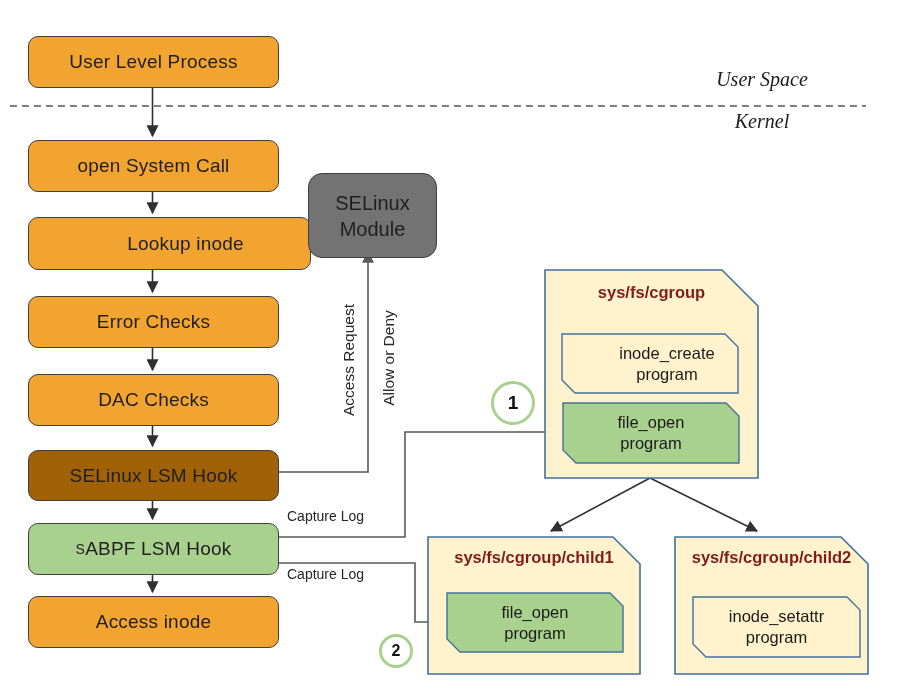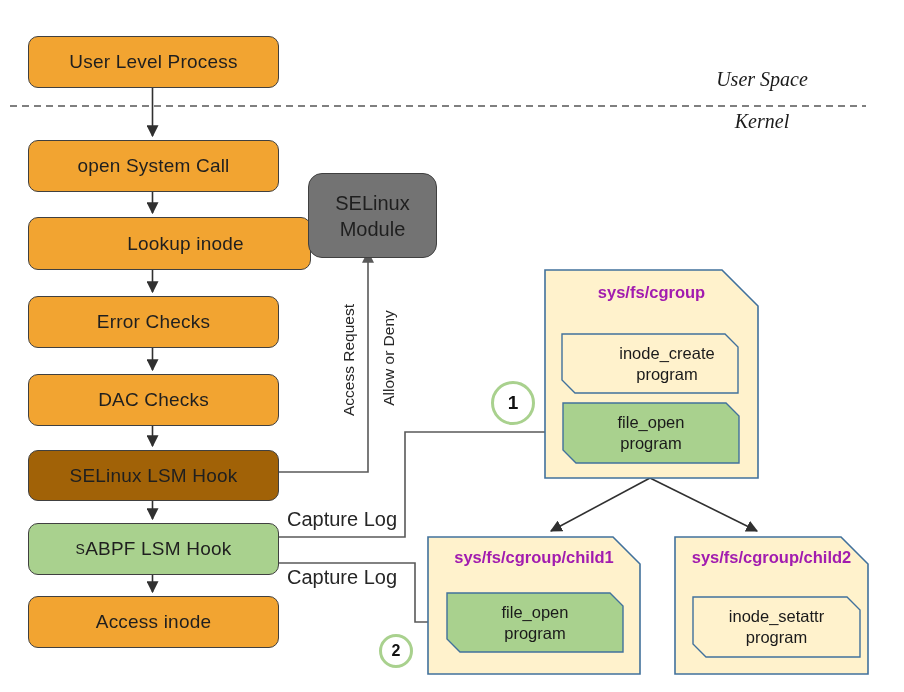--- a/index.html
+++ b/index.html
@@ -27,32 +27,32 @@
     background:#737373;border:1.6px solid #404040;border-radius:14px;
     display:flex;flex-direction:column;align-items:center;justify-content:center;
     font-size:20px;line-height:26px;margin-top:8px;
   }
 
   
   .vlabel{
     position:absolute;z-index:2;white-space:nowrap;font-size:15.5px;color:#262626;
     transform:translate(-50%,-50%) rotate(-90deg);
   }
-  .hlabel{position:absolute;z-index:2;white-space:nowrap;font-size:20px;color:#262626;}
+  .hlabel{position:absolute;z-index:2;white-space:nowrap;font-size:14px;color:#262626;}
 
   
   .region{
     position:absolute;z-index:2;width:140px;text-align:center;
     font-family:"Liberation Serif", serif;font-style:italic;font-size:20px;color:#1a1a1a;
   }
 
   
   .ftitle{
     position:absolute;z-index:2;text-align:center;
-    font-size:16.5px;font-weight:bold;color:#a21caf;
+    font-size:16.5px;font-weight:bold;color:#7f1d1d;
   }
   .ptext{
     position:absolute;z-index:2;display:flex;flex-direction:column;
     align-items:center;justify-content:center;
     font-size:16.5px;line-height:21px;color:#1a1a1a;text-align:center;
   }
 
   
   .badge{
     position:absolute;z-index:3;text-align:center;color:#111;font-weight:bold;

